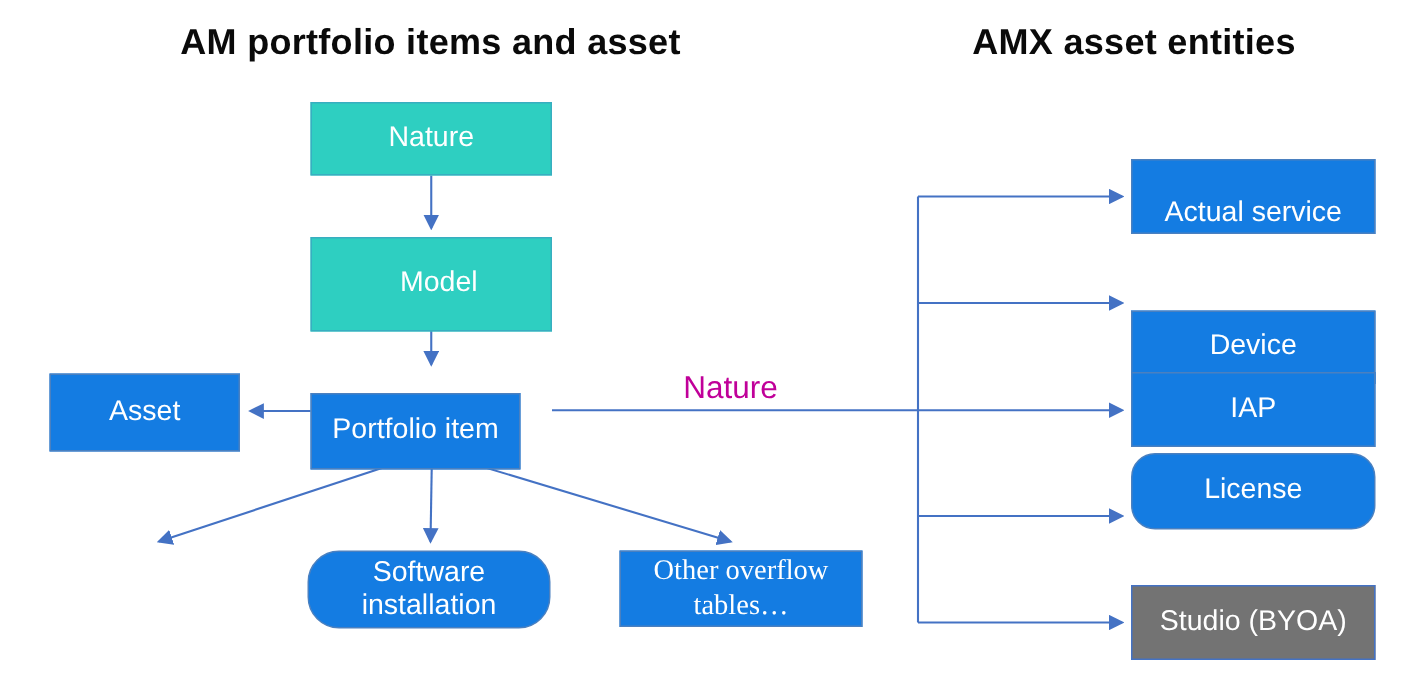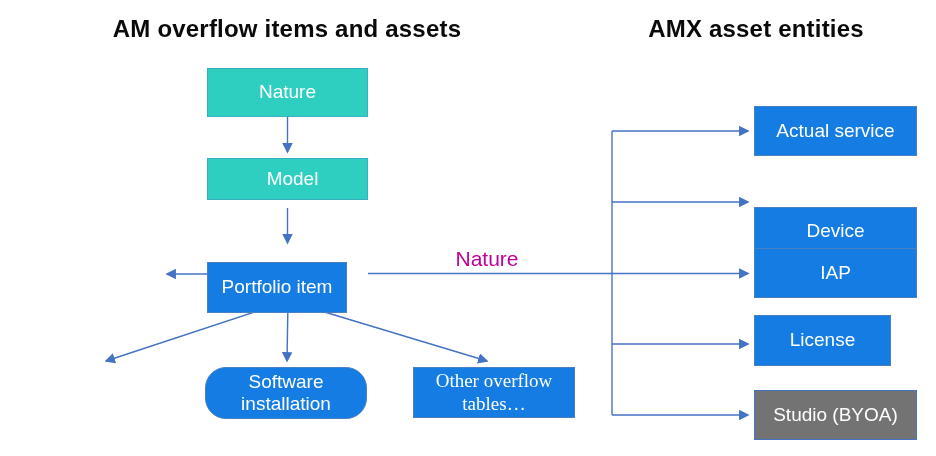--- a/index.html
+++ b/index.html
@@ -38,32 +38,32 @@
     font-size: 19px;
     line-height: 1.18;
     padding: 2px 6px;
   }
   .teal    { background: #2ECFC1; border: 1.5px solid #38AEC0; }
   .blue    { background: #147CE2; border: 1.5px solid #4A80C0; }
   .magenta { background: #737373; border: 1.5px solid #4472C4; }
 
   
   #node-nature     { left: 207px; top: 68px;  width: 161px; height: 49px; }
-  #node-model      { left: 207px; top: 158px; width: 161px; height: 42px; padding-left: 16px; }
+  #node-model      { left: 207px; top: 158px; width: 161px; height: 63px; padding-left: 16px; }
   #node-portfolio  { left: 207px; top: 262px; width: 140px; height: 51px; justify-content: center; }
   #node-asset      { left: 33px;  top: 249px; width: 127px; height: 52px; }
   #node-computer   { left: 33px;  top: 367px; width: 127px; height: 52px; }
   #node-software   { left: 205px; top: 367px; width: 162px; height: 52px; border-radius: 21px; }
   #node-other      { left: 413px; top: 367px; width: 162px; height: 51px; font-family: Liberation Serif, serif; }
 
   
-  #node-actual-service { left: 754px; top: 106px; width: 163px; height: 50px; }
+  #node-actual-service { left: 754px; top: 106px; width: 163px; height: 50px; align-items: flex-end; }
   #node-device         { left: 754px; top: 177px; width: 163px; height: 49px; margin-top: 30px; }
   #node-iap            { left: 754px; top: 248px; width: 163px; height: 50px; }
-  #node-license        { left: 754px; top: 315px; width: 137px; height: 51px; }
+  #node-license        { left: 754px; top: 302px; width: 163px; height: 51px; border-radius: 16px; }
   #node-studio         { left: 754px; top: 390px; width: 163px; height: 50px; }
 
   #edge-label-nature {
     position: absolute;
     left: 437px;
     top: 247px;
     width: 100px;
     text-align: center;
     font-size: 21px;
     color: #C00099;
@@ -94,28 +94,31 @@
       <line x1="288" y1="301" x2="487" y2="361" marker-end="url(#arrow)"></line>
       <line x1="368" y1="273.5" x2="748" y2="273.5" marker-end="url(#arrow)"></line>
       <line x1="612" y1="131" x2="612" y2="415"></line>
       <line x1="612" y1="131" x2="748" y2="131" marker-end="url(#arrow)"></line>
       <line x1="612" y1="202" x2="748" y2="202" marker-end="url(#arrow)"></line>
       <line x1="612" y1="344" x2="748" y2="344" marker-end="url(#arrow)"></line>
       <line x1="612" y1="415" x2="748" y2="415" marker-end="url(#arrow)"></line>
     </g>
   </svg>
 
-  <div class="title" id="title-left">AM overflow items and assets</div>
+  <div class="title" id="title-left">AM portfolio items and asset</div>
   <div class="title" id="title-right">AMX asset entities</div>
 
   <div class="node teal" id="node-nature">
     <span>Nature</span>
   </div>
   <div class="node teal" id="node-model">
     <span>Model</span>
+  </div>
+  <div class="node blue" id="node-asset">
+    <span>Asset</span>
   </div>
   <div class="node blue" id="node-portfolio">
     <span>Portfolio item</span>
   </div>
   <div class="node blue" id="node-software">
     <span>Software installation</span>
   </div>
   <div class="node blue" id="node-other">
     <span>Other overflow tables…</span>
   </div>

